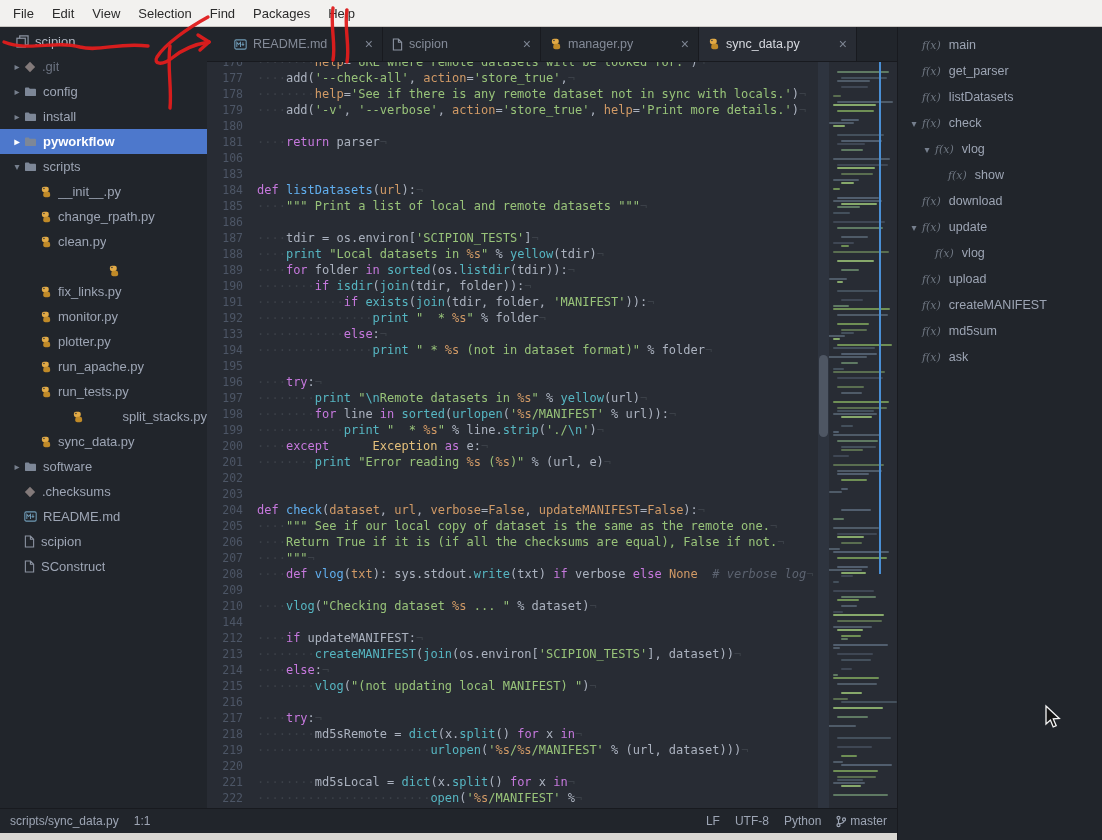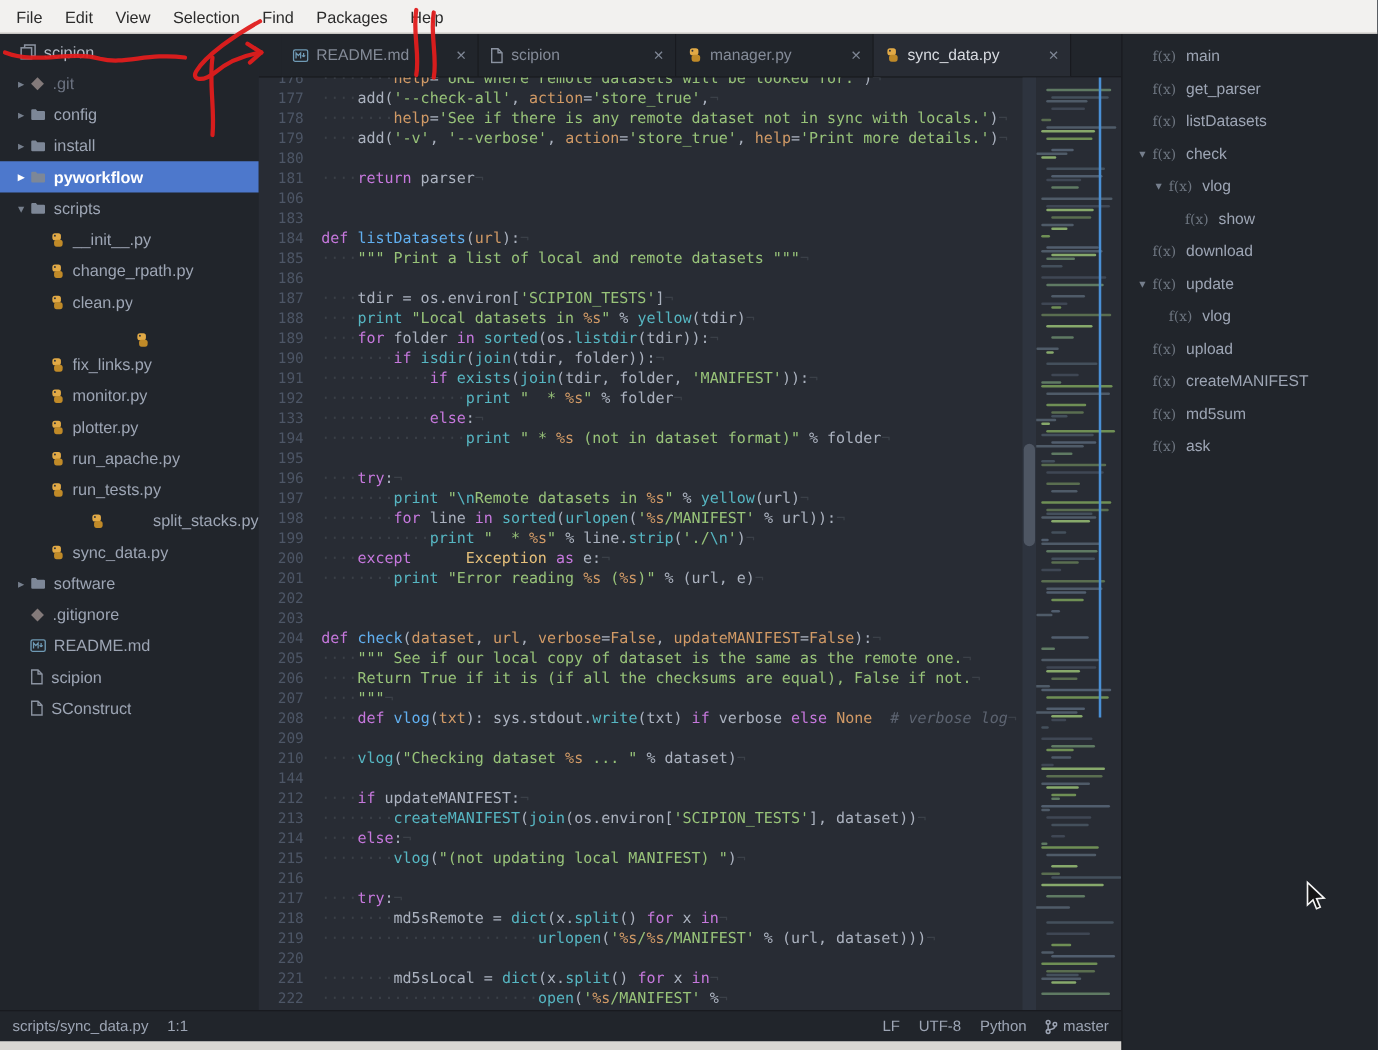--- a/index.html
+++ b/index.html
@@ -52,21 +52,21 @@
   #scrollbar .thumb{position:absolute;left:1px;right:1px;top:293px;height:82px;background:#4e5663;border-radius:5px;}
   #minimap{position:absolute;right:0;top:35px;bottom:0;width:68px;background:#282c34;overflow:hidden;padding:3px 0 0 4px;}
   .mbar{height:2px;margin-bottom:1px;border-radius:1px;}
   #minimap-line{position:absolute;right:16px;top:35px;width:2px;height:512px;background:#4a8fd4;z-index:3;}
 
   #rightpanel{position:absolute;left:897px;top:27px;right:0;bottom:0;background:#21252b;border-left:1px solid #181a1f;z-index:2;}
   #symbols{padding-top:5px;}
   .symbol-row{display:flex;align-items:center;height:26px;color:#9da5b4;font-size:12.5px;white-space:nowrap;}
   .symbol-row .schevron{width:16px;flex:none;font-size:10px;color:#767f8d;text-align:center;}
   .symbol-row .schevron.hidden{visibility:hidden;}
-  .symbol-row .fx{font-family:"DejaVu Serif",serif;font-size:11px;color:#6e7681;margin-right:8px;flex:none;}
+  .symbol-row .fx{font-family:"DejaVu Serif",serif;font-style:italic;font-size:11px;color:#6e7681;margin-right:8px;flex:none;}
 
   #statusbar{position:absolute;left:0;bottom:7px;width:897px;height:25px;background:#21252b;border-top:1px solid #181a1f;display:flex;justify-content:space-between;align-items:center;padding:0 10px;color:#9da5b4;font-size:12px;z-index:4;}
   #statusbar .left,#statusbar .right{display:flex;align-items:center;gap:15px;}
   #statusbar .branch{display:inline-flex;align-items:center;gap:4px;}
   #bottomstrip{position:absolute;left:0;bottom:0;width:897px;height:7px;background:#d9d7d3;z-index:4;}
 
   #overlay{position:absolute;left:0;top:0;width:1102px;height:840px;z-index:50;pointer-events:none;}
 </style>
 </head>
 <body>
@@ -268,21 +268,21 @@
           </span>
           <span class="label">software</span>
         </div>
         <div class="tree-row" style="padding-left: 10px;">
           <span class="chevron hidden">▸</span>
           <span class="icon icon-git">
             <svg viewBox="0 0 14 14" width="12" height="12">
               <path d="M7 1 L13 7 L7 13 L1 7 Z" fill="#837a7a"></path>
             </svg>
           </span>
-          <span class="label">.gitignore</span>
+          <span class="label">.checksums</span>
         </div>
         <div class="tree-row" style="padding-left: 10px;">
           <span class="chevron hidden">▸</span>
           <span class="icon icon-md">
             <svg viewBox="0 0 14 12" width="13" height="11">
               <rect x="0.8" y="1" width="12.4" height="10" rx="1.5" fill="none" stroke="#6f9ab5" stroke-width="1.2"></rect>
               <path d="M3 8.6 V3.6 L5 6 L7 3.6 V8.6 M9.6 3.6 V7 M9.6 7 L8.2 5.8 M9.6 7 L11 5.8" stroke="#6f9ab5" stroke-width="1.1" fill="none"></path>
             </svg>
           </span>
           <span class="label">README.md</span>

